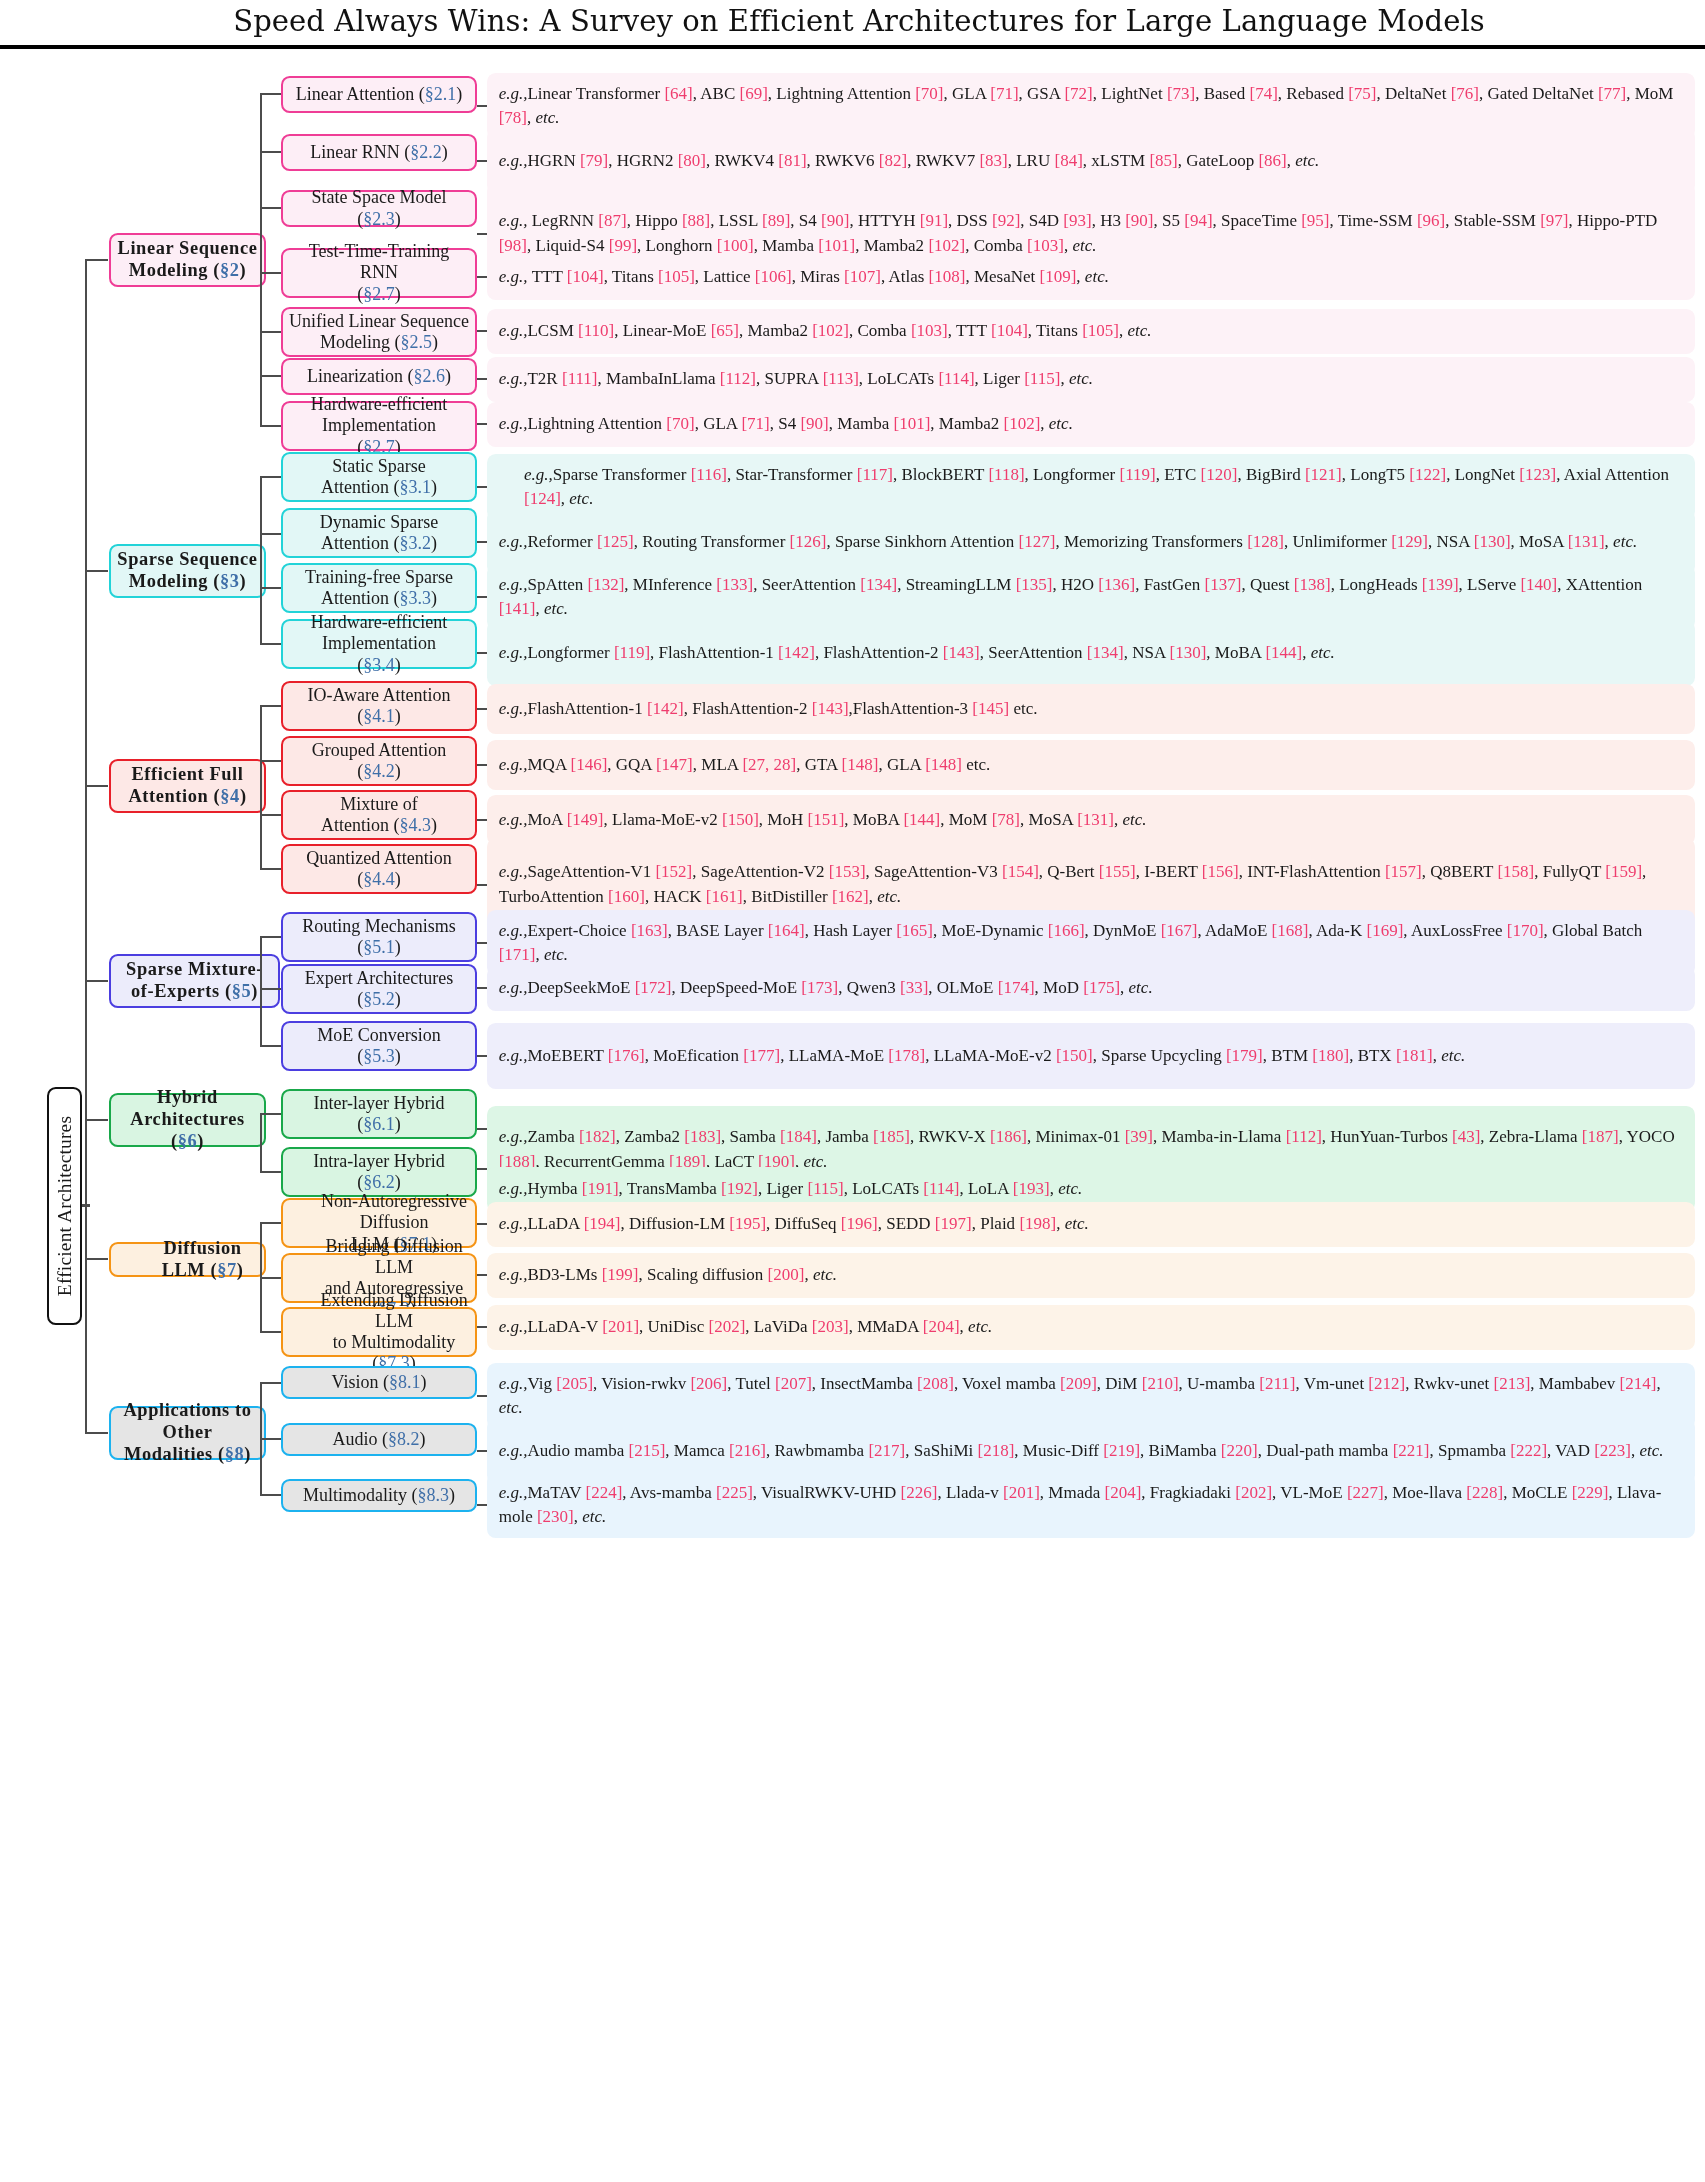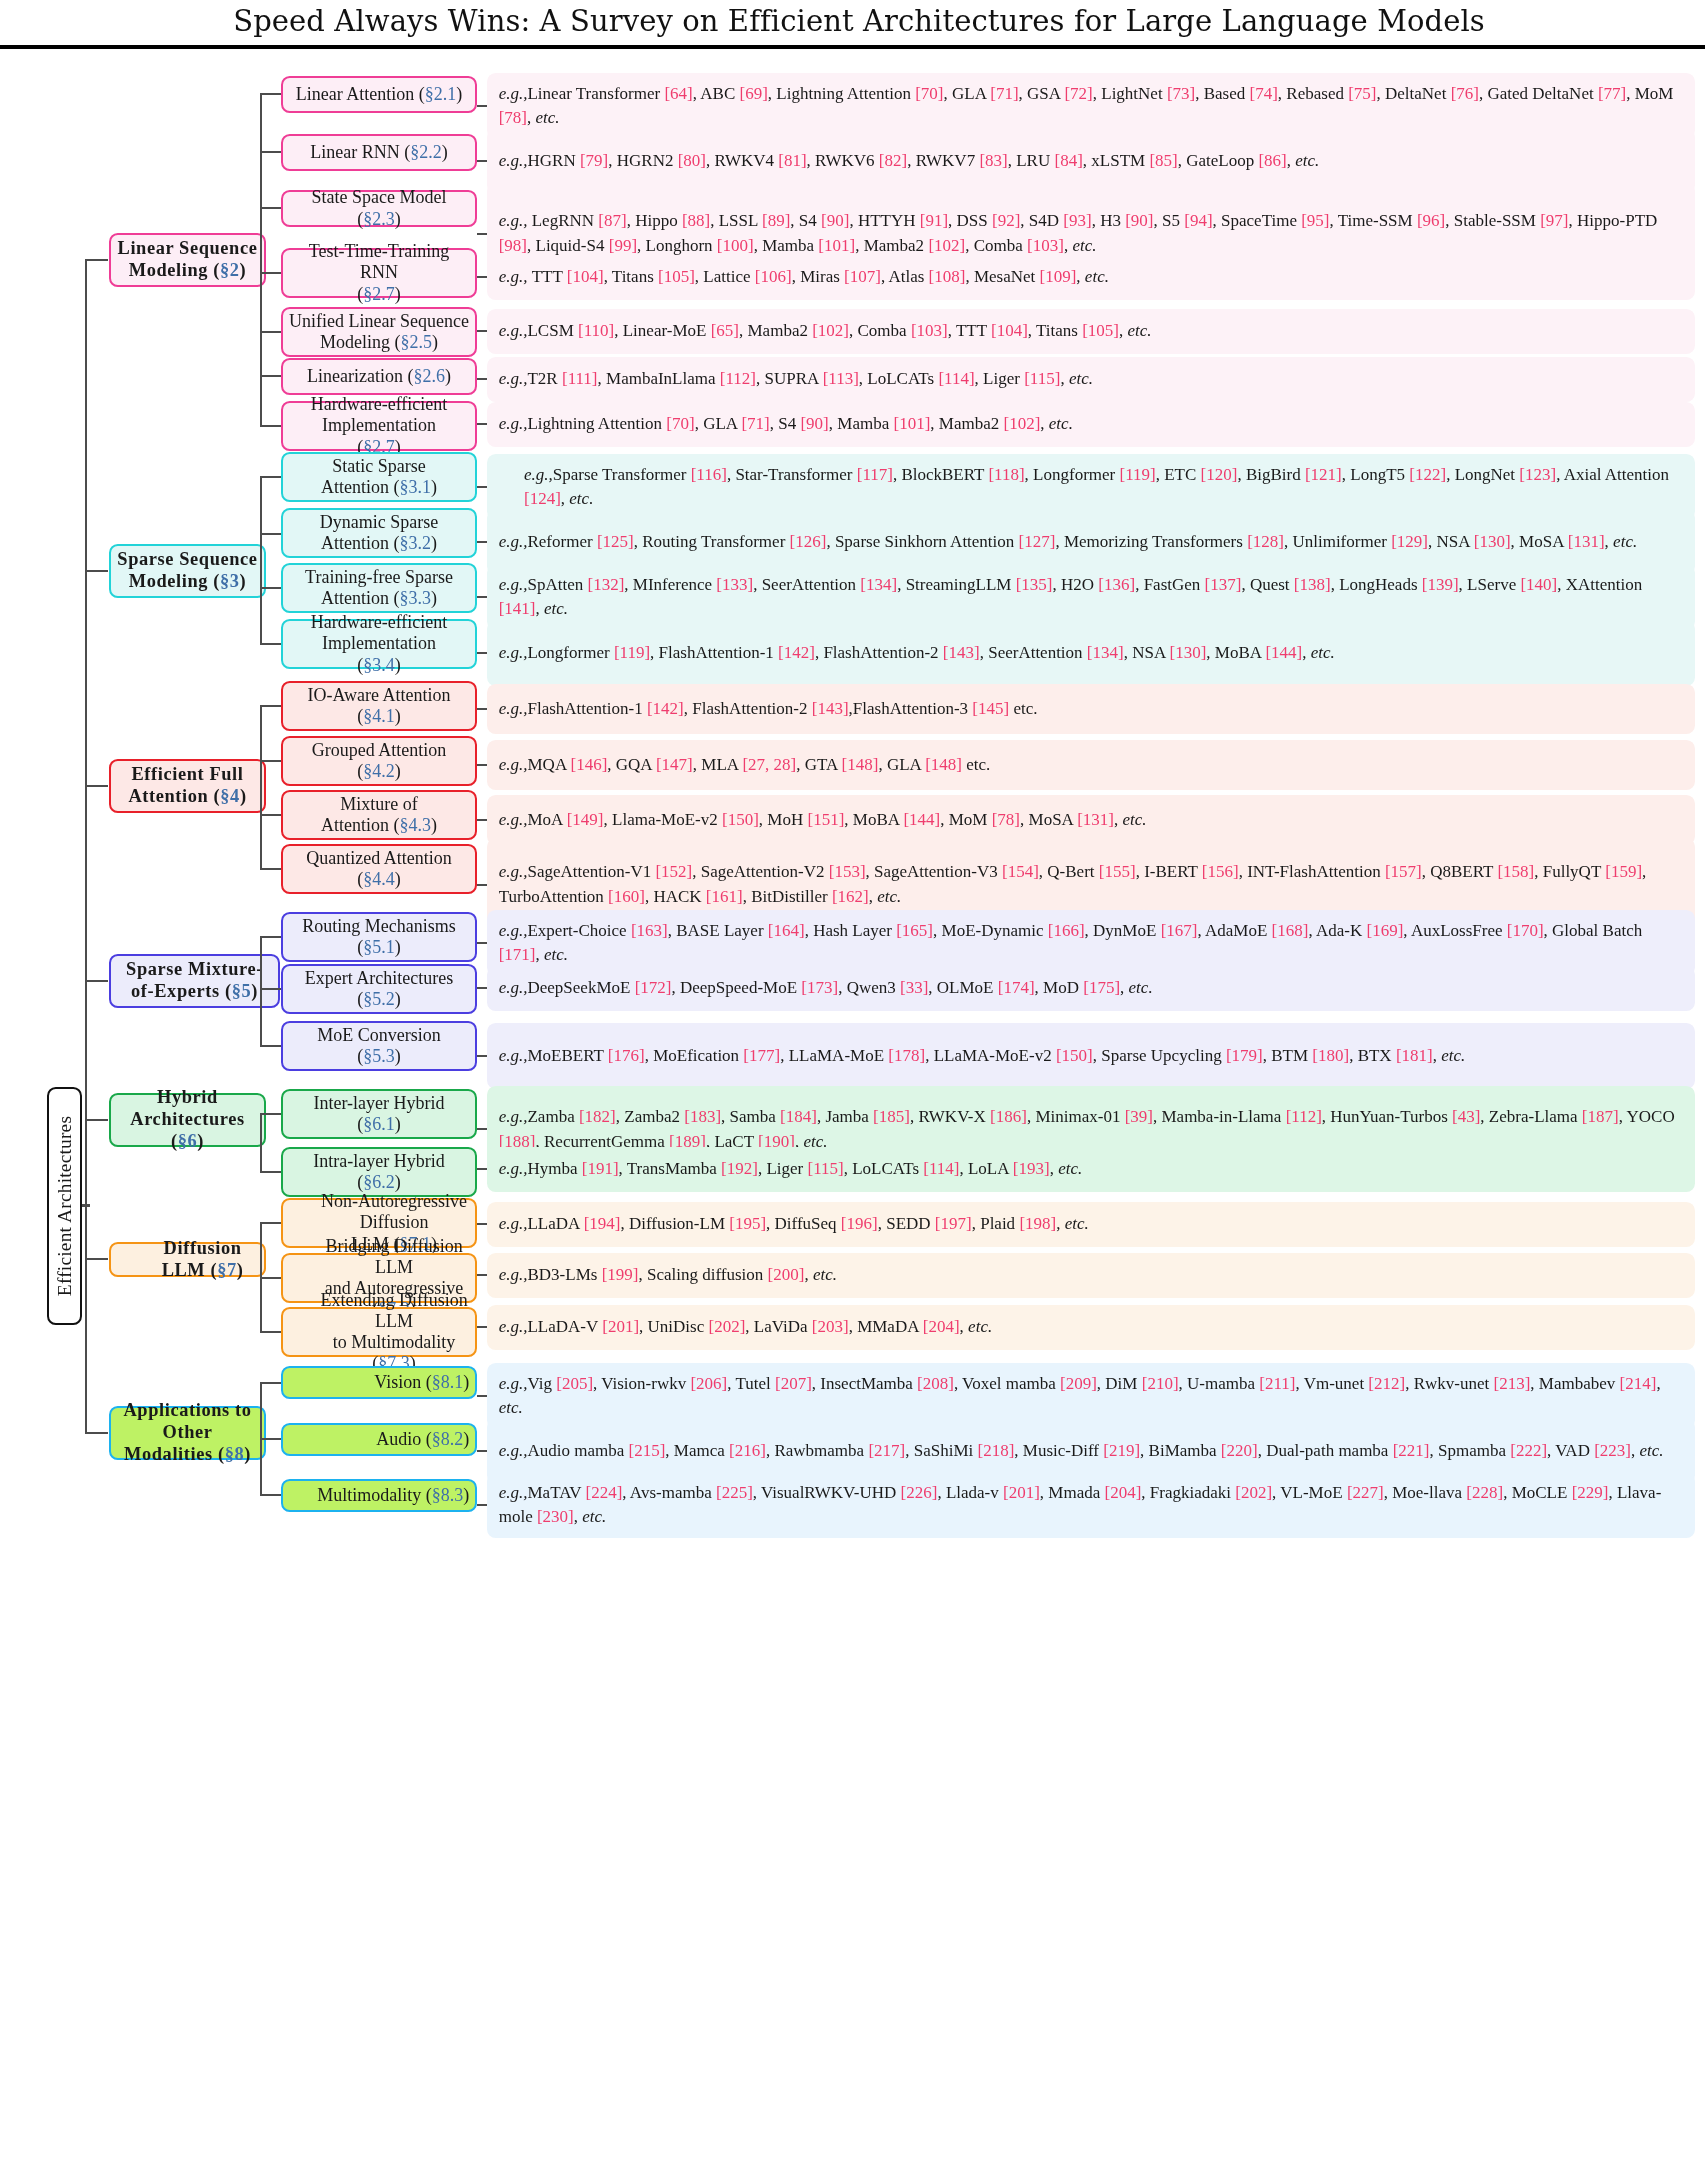--- a/index.html
+++ b/index.html
@@ -49,24 +49,24 @@
   
   .c-pink  { border-color:#ef3d96; background:#fdeef6; }
   .c-pinkL { background:#fdf2f7; }
   .c-cyan  { border-color:#22d3d8; background:#e2f7f6; }
   .c-cyanL { background:#e7f7f6; }
   .c-red   { border-color:#e8202a; background:#fde8e6; }
   .c-redL  { background:#fdeeeb; }
   .c-purp  { border-color:#4b3ee0; background:#ececfb; }
   .c-purpL { background:#eeeefb; }
   .c-grn   { border-color:#19a84a; background:#d9f5e2; }
-  .c-grnL  { background:#ddf6e6; }
+  .c-grnL  { background:#ddf6e6;margin-top:20px; }
   .c-org   { border-color:#f59415; background:#fdf0e0;padding-left:36px; }
   .c-orgL  { background:#fdf3e8; }
-  .c-blue  { border-color:#1cb2ef; background:#bef264;justify-content:flex-end; }
+  .c-blue  { border-color:#1cb2ef; background:#e5e5e5; }
   .c-blueL { background:#e8f4fd; }
 
   
   .ln { position:absolute; background:#4c4c4c; }
   .lnv { width:2.3px; }
   .lnh { height:2.3px; }
 </style>
 </head>
 <body>
 

